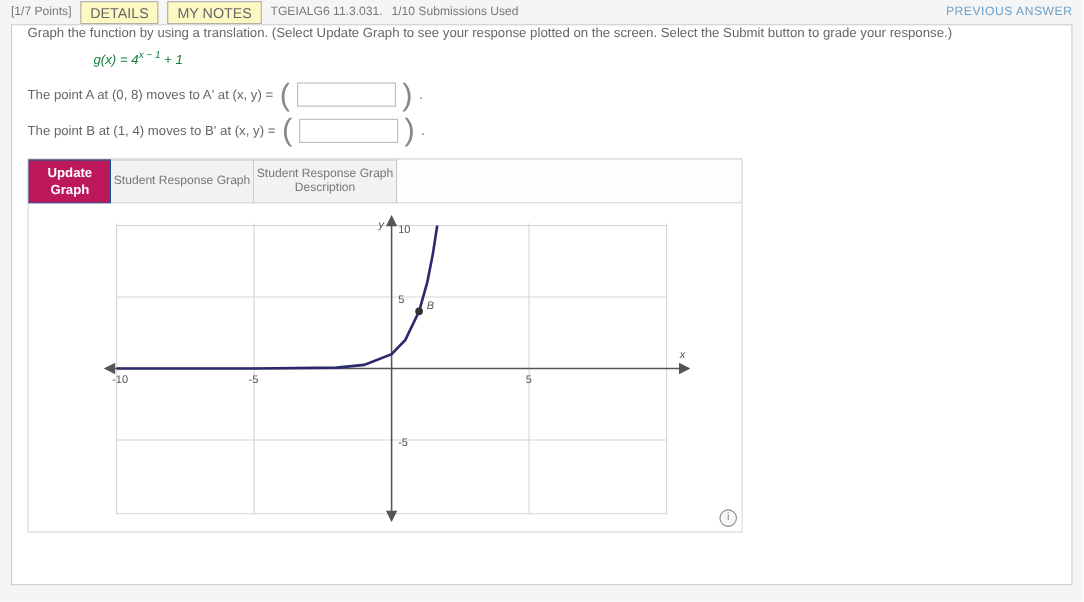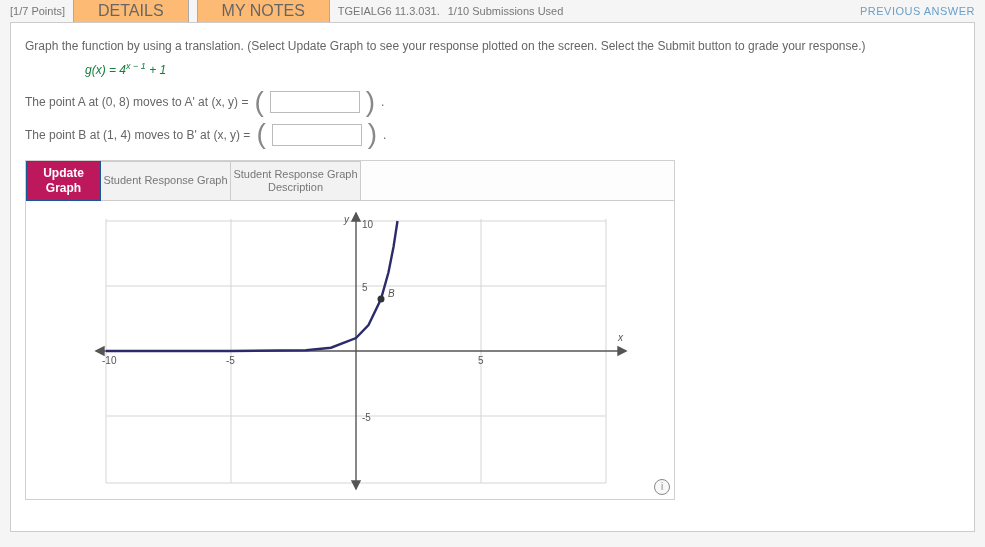--- a/index.html
+++ b/index.html
@@ -15,43 +15,43 @@
   }
   .topbar {
     display: flex;
     align-items: center;
     gap: 8px;
     padding: 0 10px;
     height: 22px;
   }
   .top-btn {
     border: 1px solid #aaa;
-    background: #fdba74;
+    background: #fef9c3;
     color: #666;
-    font-size: 16px;
-    padding: 2px 24px;
+    font-size: 13px;
+    padding: 2px 8px;
     filter: blur(0.4px);
   }
   .top-label {
     color: #777;
     font-size: 11px;
     filter: blur(0.5px);
   }
   .prev-answer {
     margin-left: auto;
     color: #6aa0c9;
     font-size: 11px;
     filter: blur(0.5px);
     letter-spacing: 0.5px;
   }
   .main-panel {
     border: 1px solid #ccc;
     background: #fff;
     margin: 0 10px 10px 10px;
-    padding: 16px 14px 14px 14px;
+    padding: 0 14px 14px 14px;
     height: 510px;
     position: relative;
   }
   .instructions {
     color: #666;
     font-size: 12px;
     margin-bottom: 8px;
   }
   .formula {
     color: #15803d;

